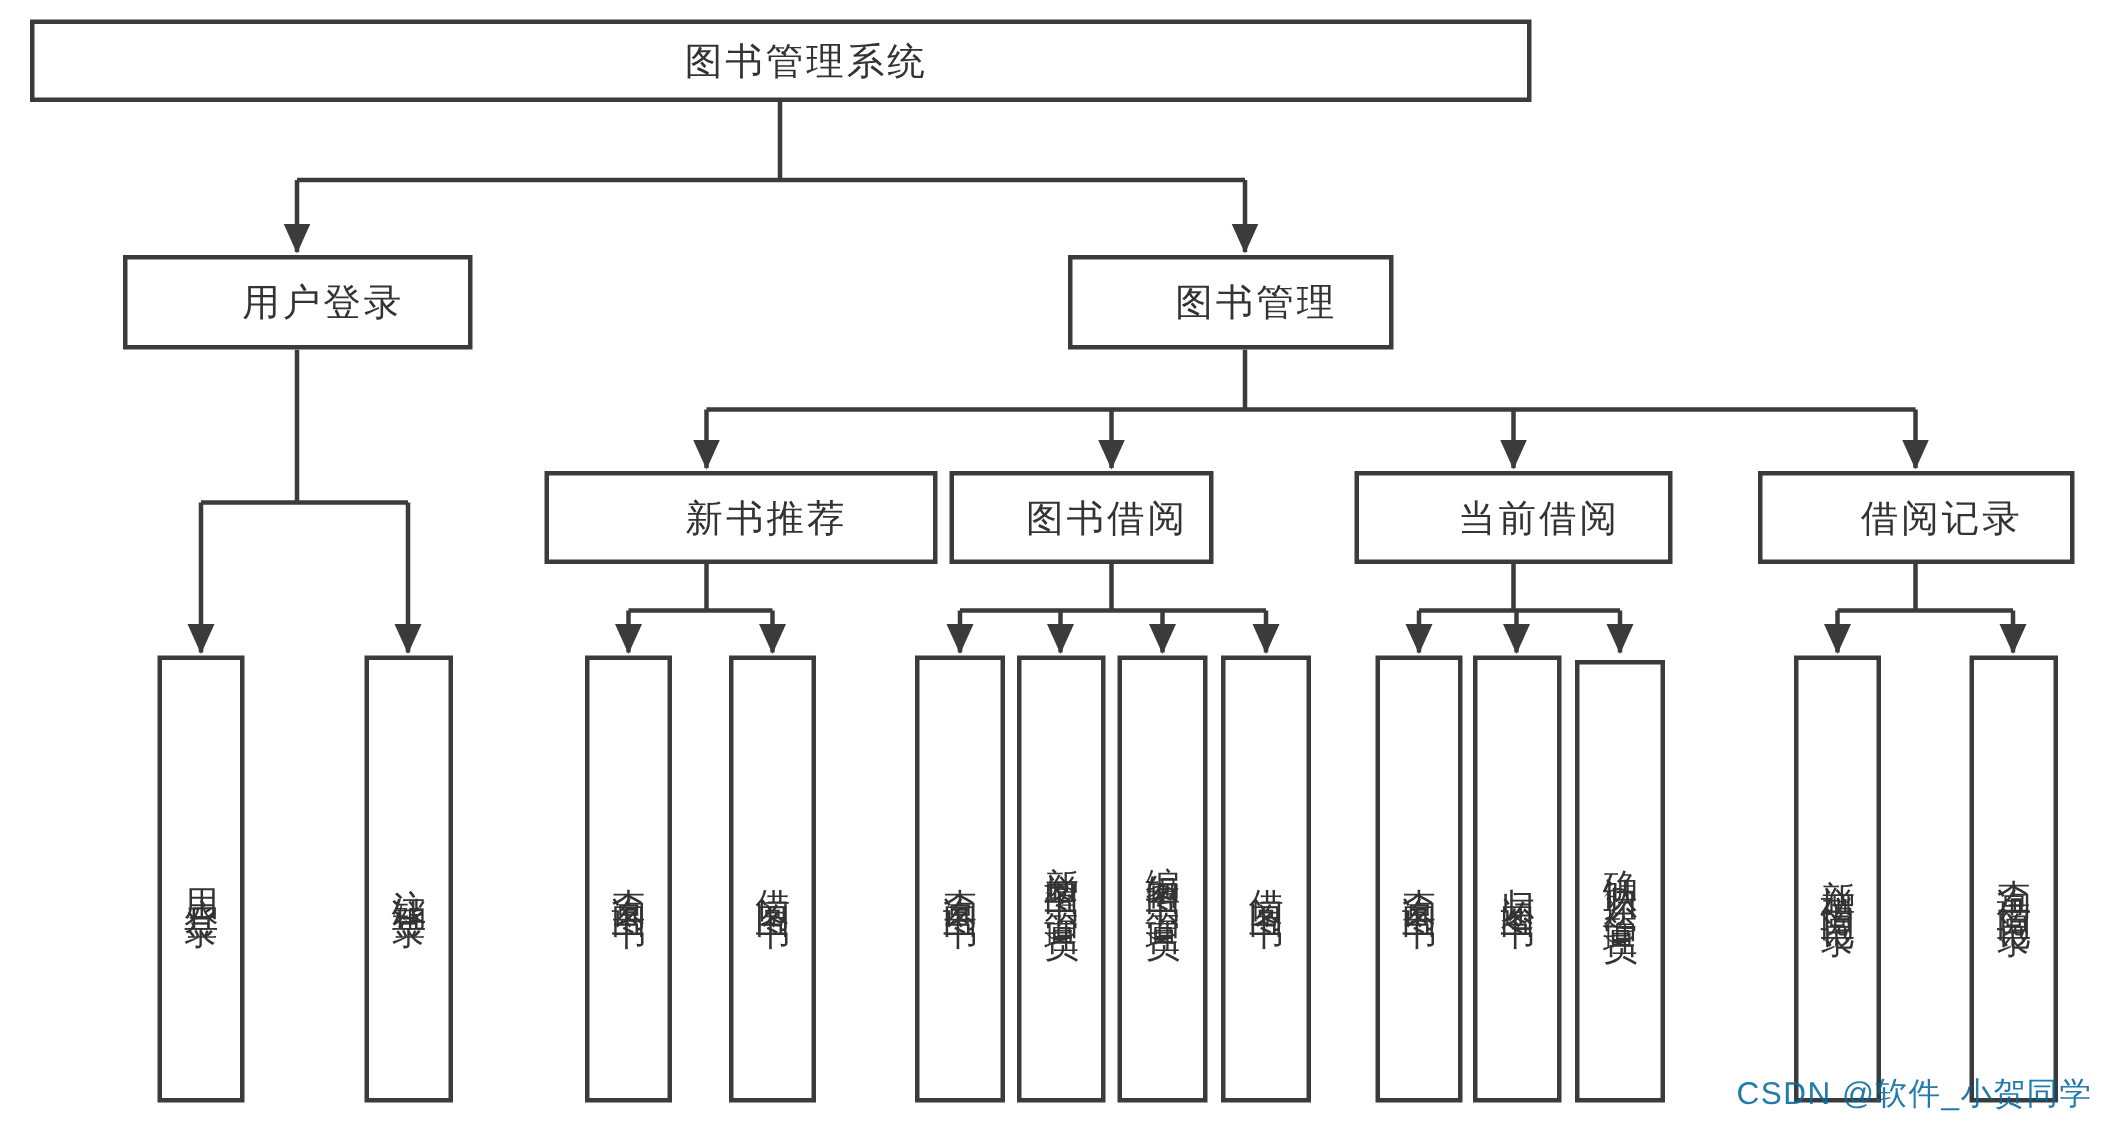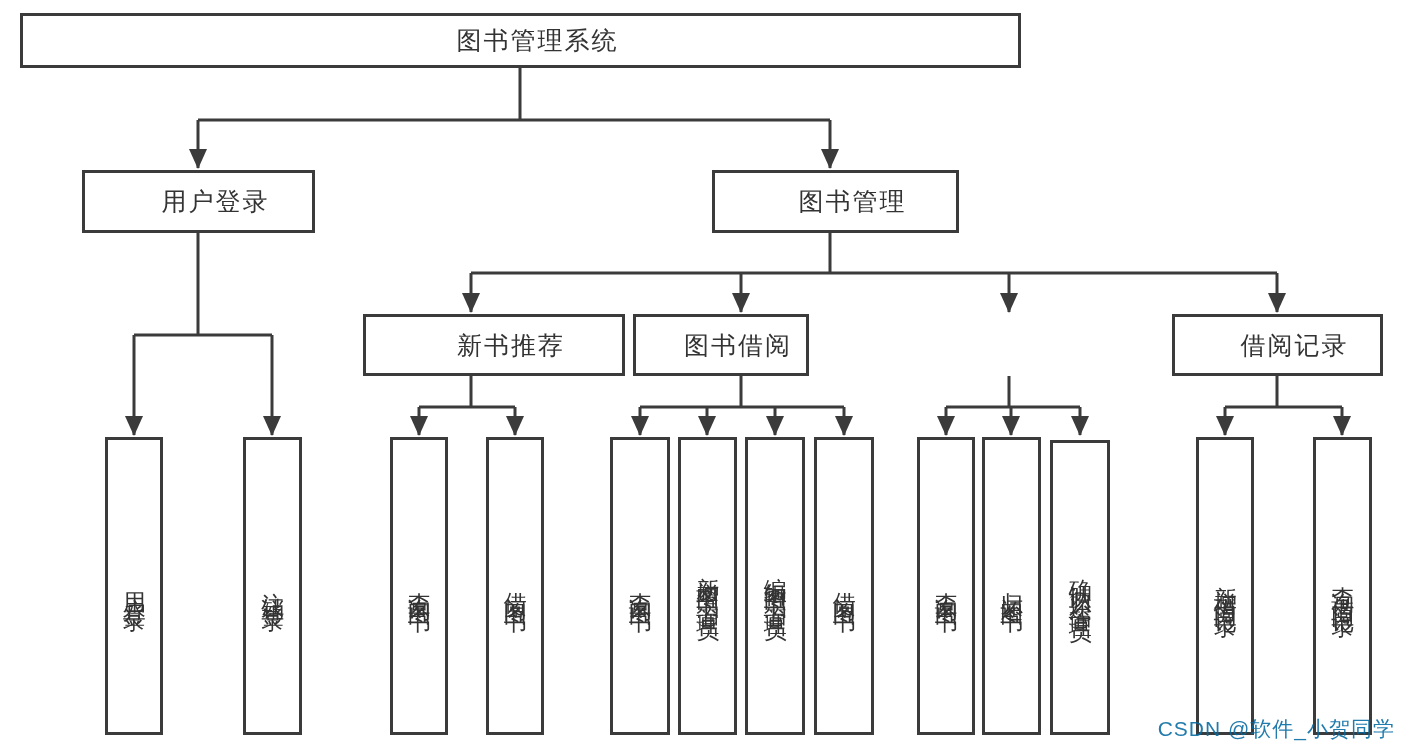--- a/index.html
+++ b/index.html
@@ -96,29 +96,32 @@
     </g>
   </svg>
 
   <div class="node h-node" style="left:20px; top:13px; width:1001px; height:55px;">
     <span>图书管理系统</span>
   </div>
 
   <div class="node h-node" style="left:82px; top:170px; width:233px; height:63px;">
     <span>用户登录</span>
   </div>
-  <div class="node h-node" style="left:712px; top:170px; width:247px; height:63px;">
+  <div class="node h-node" style="left:712px; top:170px; width:217px; height:63px;">
     <span>图书管理</span>
   </div>
 
   <div class="node h-node" style="left:363px; top:314px; width:262px; height:62px;">
     <span>新书推荐</span>
   </div>
   <div class="node h-node" style="left:633px; top:314px; width:176px; height:62px;">
     <span>图书借阅</span>
+  </div>
+  <div class="node h-node" style="left:903px; top:314px; width:212px; height:62px;">
+    <span>当前借阅</span>
   </div>
   <div class="node h-node" style="left:1172px; top:314px; width:211px; height:62px;">
     <span>借阅记录</span>
   </div>
 
   <div class="node v-node" style="left:105px; top:437px; width:58px; height:298px;">
     <span class="vtext">用户登录</span>
   </div>
   <div class="node v-node" style="left:243px; top:437px; width:59px; height:298px;">
     <span class="vtext">注销登录</span>

